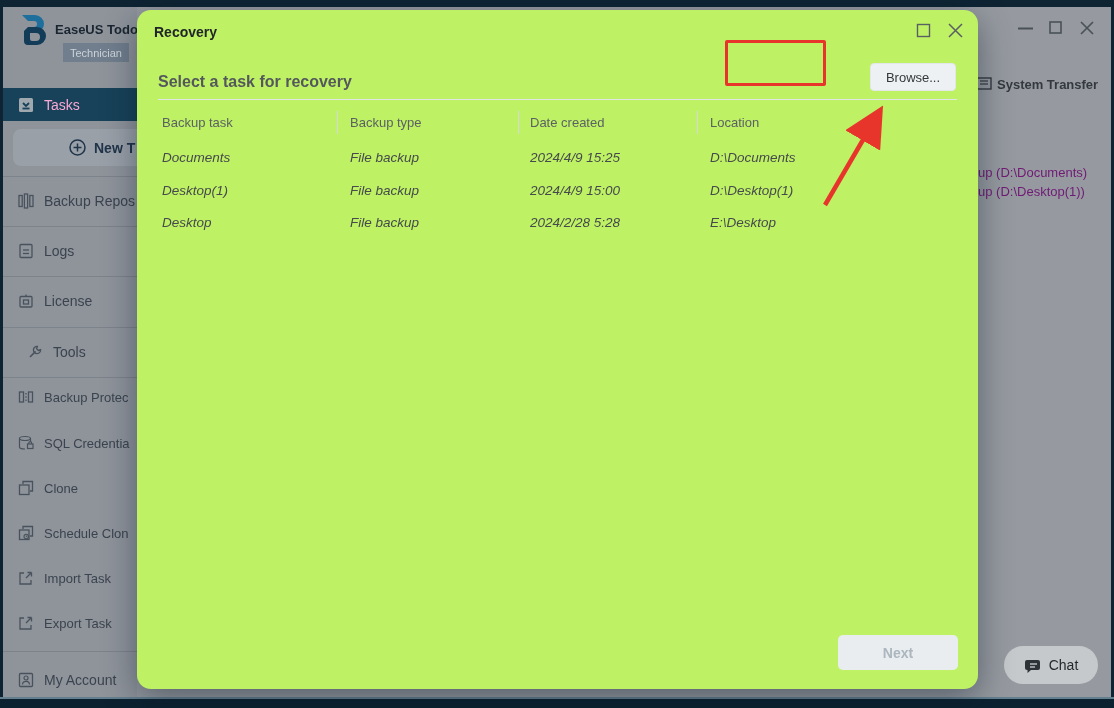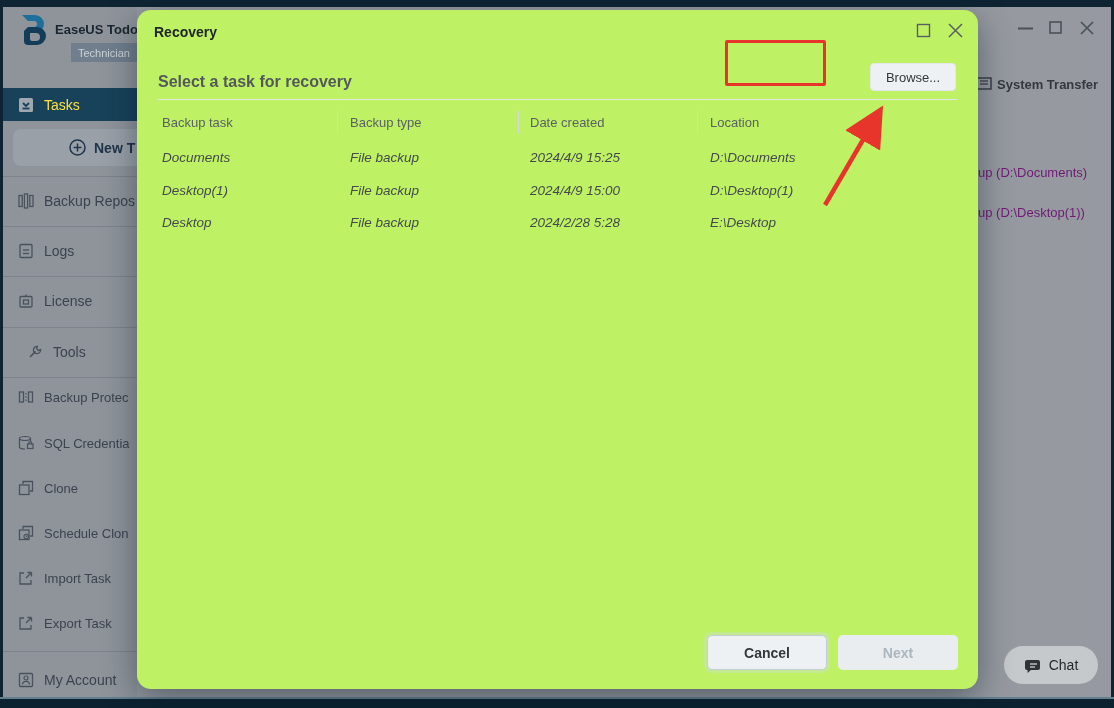--- a/index.html
+++ b/index.html
@@ -10,24 +10,24 @@
   .frame-top{position:absolute;left:0;top:0;width:1114px;height:7px;background:#0e2433;z-index:3;}
   .frame-left{position:absolute;left:0;top:0;width:3px;height:708px;background:#0e2433;z-index:3;}
   .frame-right{position:absolute;right:0;top:0;width:3px;height:708px;background:#0e2433;z-index:3;}
   .frame-bottom-light{position:absolute;left:0;top:697px;width:1114px;height:2px;background:#64808f;z-index:3;}
   .frame-bottom{position:absolute;left:0;top:699px;width:1114px;height:9px;background:#0c2231;z-index:3;}
 
   
   .sidebar{position:absolute;left:3px;top:7px;width:134px;height:690px;background:#8f949b;overflow:hidden;z-index:2;}
   .logo{position:absolute;left:13px;top:6px;width:34px;height:40px;}
   .brand{position:absolute;left:52px;top:15px;font-size:13px;font-weight:bold;color:#1a2530;white-space:nowrap;}
-  .badge{position:absolute;left:68px;top:36px;width:66px;height:19px;background:#707e8d;color:#ccd3d9;font-size:11px;display:flex;align-items:center;justify-content:center;}
+  .badge{position:absolute;left:60px;top:36px;width:66px;height:19px;background:#707e8d;color:#ccd3d9;font-size:11px;display:flex;align-items:center;justify-content:center;}
   .nav-row{position:absolute;left:0;width:160px;height:32px;display:flex;align-items:center;padding-left:15px;color:#3b434e;font-size:14px;white-space:nowrap;}
   .nav-row .ico{width:16px;height:16px;margin-right:10px;flex:0 0 16px;color:#49525c;}
-  .nav-row.sel{background:#174259;color:#fde047;height:33px;width:134px;}
+  .nav-row.sel{background:#174259;color:#f9a8d4;height:33px;width:134px;}
   .nav-row.sub{font-size:13px;}
   .sep{position:absolute;left:0;width:134px;height:1px;background:#7d838b;}
   .newtask{position:absolute;left:10px;top:122px;width:150px;height:37px;background:#9aa0a8;border-radius:8px;display:flex;align-items:center;color:#20344a;font-size:14px;font-weight:bold;}
   .newtask .plus{margin-left:56px;margin-right:8px;width:17px;height:17px;}
 
   
   .winbtn{position:absolute;color:#4a5158;z-index:2;}
   .systransfer-ico{position:absolute;left:976px;top:76px;width:16px;height:16px;color:#34393f;z-index:2;}
   .systransfer{position:absolute;left:997px;top:77px;font-size:13px;font-weight:600;color:#34393f;z-index:2;}
   .frag{position:absolute;left:978px;font-size:13px;color:#701a75;z-index:2;white-space:nowrap;}
@@ -84,21 +84,21 @@
 
   <div class="systransfer-ico">
     <svg class="icon" viewBox="0 0 16 16">
         <rect x="1" y="2" width="14" height="11" fill="none" stroke="currentColor" stroke-width="1.4"></rect>
         <line x1="4" y1="5" x2="12" y2="5" stroke="currentColor" stroke-width="1.2"></line>
         <line x1="4" y1="8" x2="12" y2="8" stroke="currentColor" stroke-width="1.2"></line>
       </svg>
   </div>
   <div class="systransfer">System Transfer</div>
   <div class="frag" style="top:165px;">up (D:\Documents)</div>
-  <div class="frag" style="top:205px;">up (D:\Desktop(1))</div>
+  <div class="frag" style="top:184px;">up (D:\Desktop(1))</div>
 
   <button class="chatbtn">
     <span style="width:19px;height:19px;display:inline-block;">
       <svg class="icon" viewBox="0 0 19 19">
           <path d="M3 4 h11 a2 2 0 0 1 2 2 v6 a2 2 0 0 1 -2 2 h-7 l-3.5 3 v-3 h-0.5 a2 2 0 0 1 -2 -2 v-6 a2 2 0 0 1 2 -2 z" fill="#2e3338"></path>
           <line x1="6" y1="8" x2="13" y2="8" stroke="#c6c9cb" stroke-width="1.4"></line>
           <line x1="6" y1="11" x2="11" y2="11" stroke="#c6c9cb" stroke-width="1.4"></line>
         </svg>
     </span>
     <span>Chat</span>
@@ -301,21 +301,20 @@
       <div class="td c3">2024/4/9 15:00</div>
       <div class="td c4">D:\Desktop(1)</div>
     </div>
     <div class="trow" style="top:201px;">
       <div class="td c1">Desktop</div>
       <div class="td c2">File backup</div>
       <div class="td c3">2024/2/28 5:28</div>
       <div class="td c4">E:\Desktop</div>
     </div>
 
-    <button class="btn btn-cancel">Cancel</button>
     <button class="btn btn-next" disabled="">Next</button>
   </div>
 
   <div class="red-rect"></div>
   <svg class="arrow-svg" viewBox="0 0 90 115">
     <defs>
       <marker id="ah" markerWidth="9" markerHeight="9" refX="5" refY="4.5" orient="auto">
         <path d="M0 0 L9 4.5 L0 9 z" fill="#e8352c"></path>
       </marker>
     </defs>

